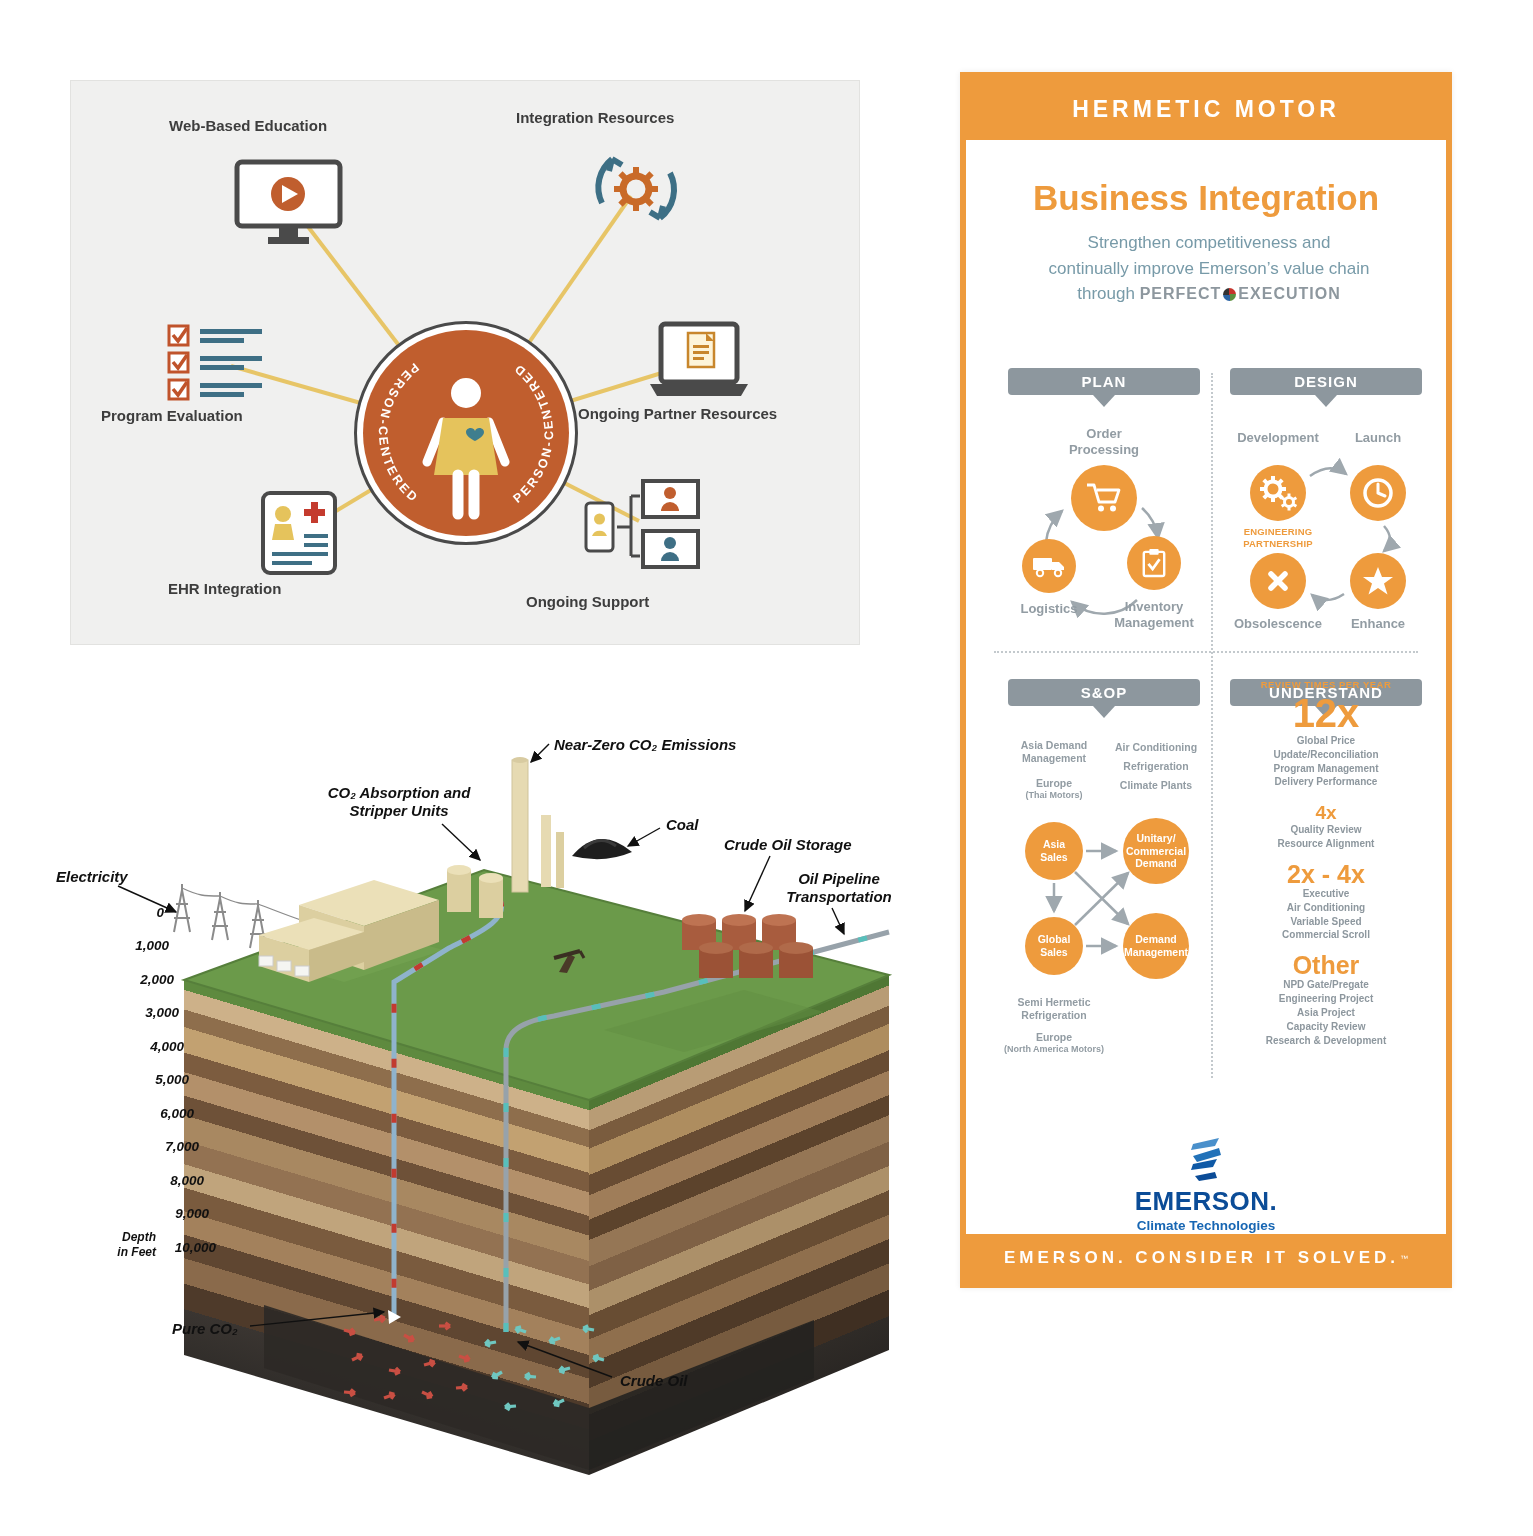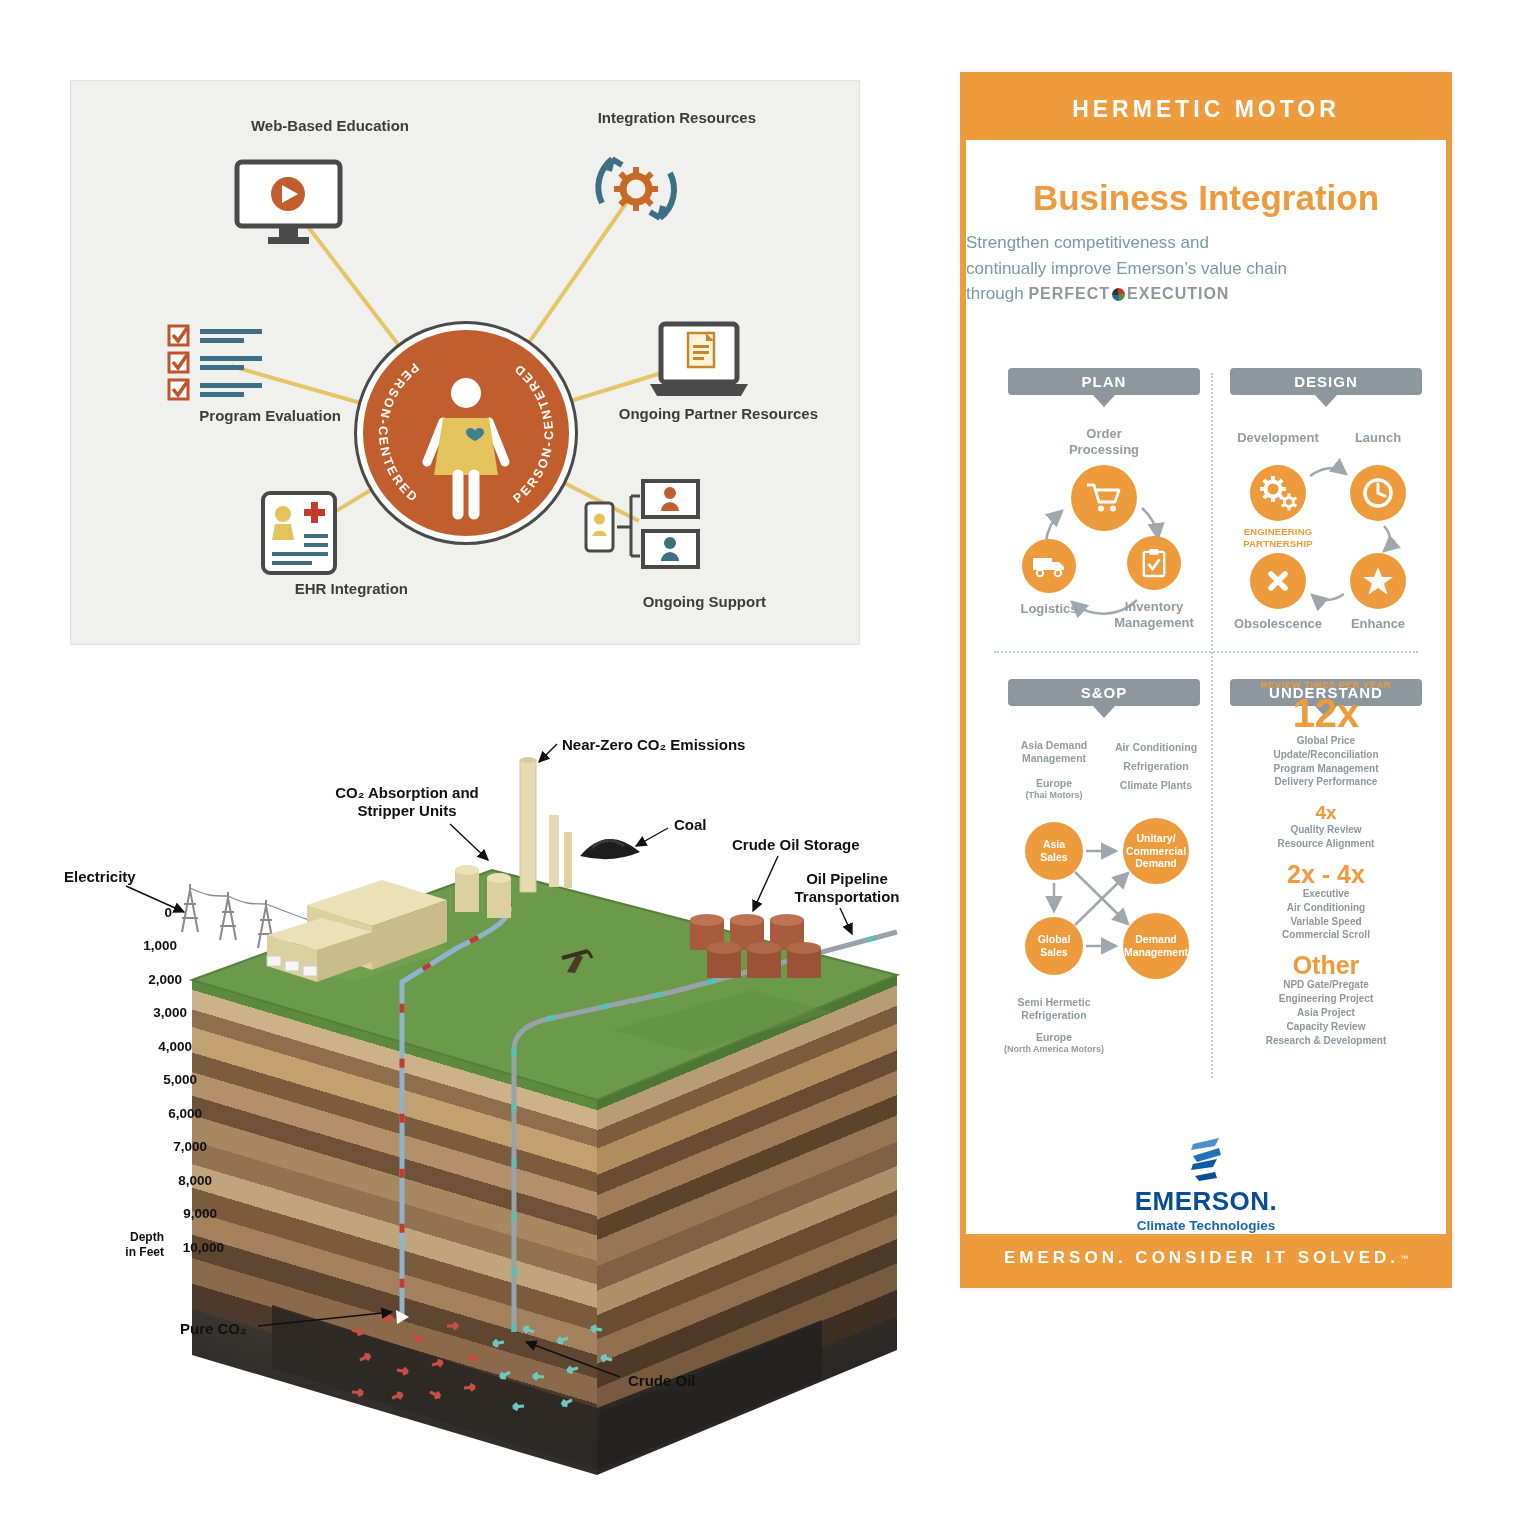--- a/index.html
+++ b/index.html
@@ -11,52 +11,52 @@
   }
   .abs { position:absolute; }
 
   
   .pc-panel {
     left:70px; top:80px; width:790px; height:565px;
     background:#f0f0ef; border:1px solid #e2e2e0;
   }
   .pc-spokes { position:absolute; left:0; top:0; }
   .pc-node-label {
-    position:absolute; width:240px; text-align:right;
+    position:absolute; width:240px; text-align:left;
     font-size:15px; font-weight:700; color:#3d3d3d;
   }
   .pc-hub {
     position:absolute; left:283px; top:240px; width:224px; height:224px;
     border-radius:50%; border:3px solid #4a4a4a; background:#fff;
     display:flex; align-items:center; justify-content:center;
   }
 
   
-  .geo-panel { left:52px; top:720px; width:860px; height:810px; }
+  .geo-panel { left:44px; top:720px; width:860px; height:810px;font-style:italic; }
   .geo-label { font-weight:bold; font-size:15px; fill:#101010; }
   .geo-tick  { font-weight:bold; font-size:13.5px; fill:#101010; }
   .geo-small { font-weight:bold; font-size:12px; fill:#101010; }
 
   
   .info {
     left:960px; top:72px; width:492px; height:1216px;
     background:#fff; border:6px solid #EE9B3D;
     box-shadow:0 0 6px rgba(0,0,0,0.08);
   }
   .info-header {
     position:absolute; left:0; top:0; right:0; height:62px; background:#EE9B3D;
     display:flex; align-items:center; justify-content:center;
   }
   .info-header span { color:#fff; font-weight:bold; font-size:23px; letter-spacing:4px; }
   .info-title {
     position:absolute; left:0; right:0; top:100px; text-align:center;
     color:#EE9B3D; font-size:35px; font-weight:bold;
   }
   .info-sub {
-    position:absolute; left:0; right:10px; top:152px; text-align:left;
+    position:absolute; left:16px; right:10px; top:152px; text-align:center;
     color:#779AA8; font-size:17px; line-height:1.5;
   }
   .pe-word { color:#8D979E; font-weight:bold; letter-spacing:1px; font-size:16px; }
   .pe-dot {
     display:inline-block; width:13px; height:13px; border-radius:50%;
     background:#3E7E8E;
     background:conic-gradient(#c6342c 0 25%, #5b8f3e 25% 50%, #2b63a3 50% 75%, #333333 75% 100%);
     vertical-align:-2px; margin:0 2px;
   }
   .tab {

